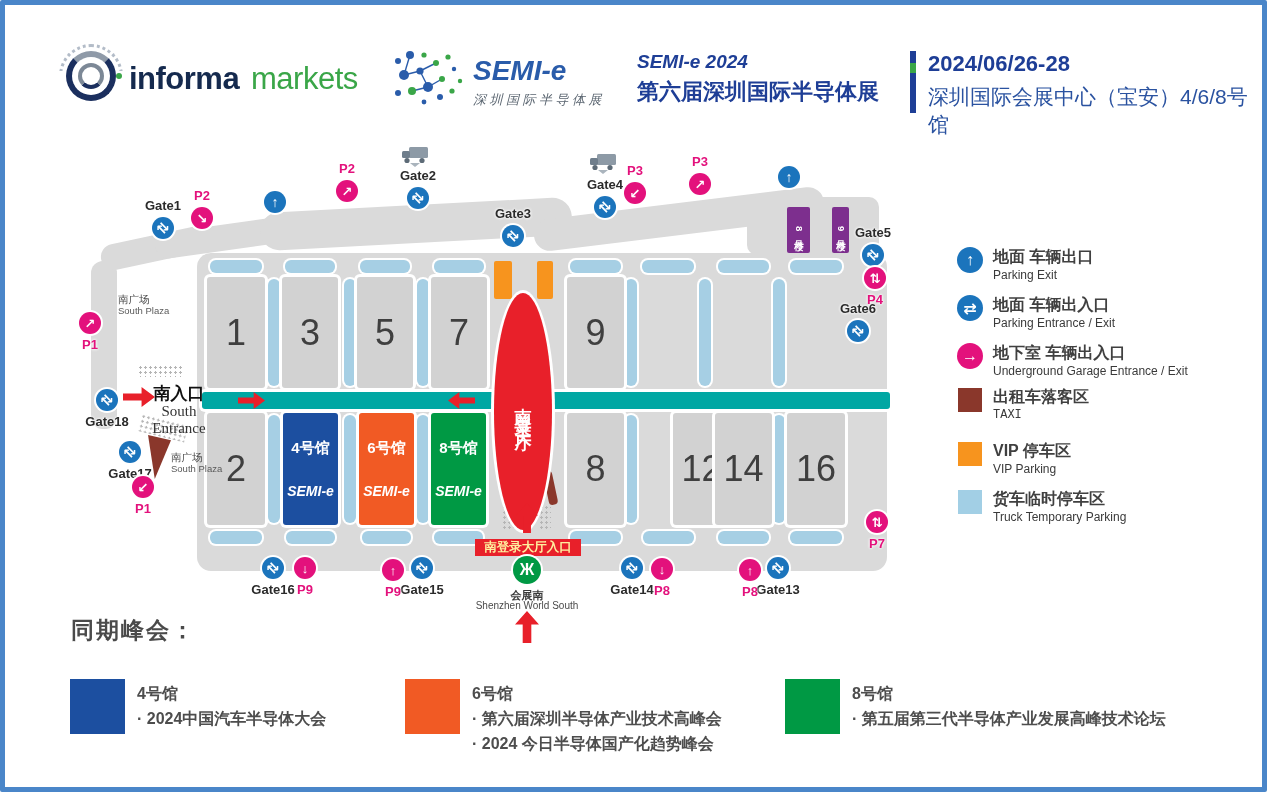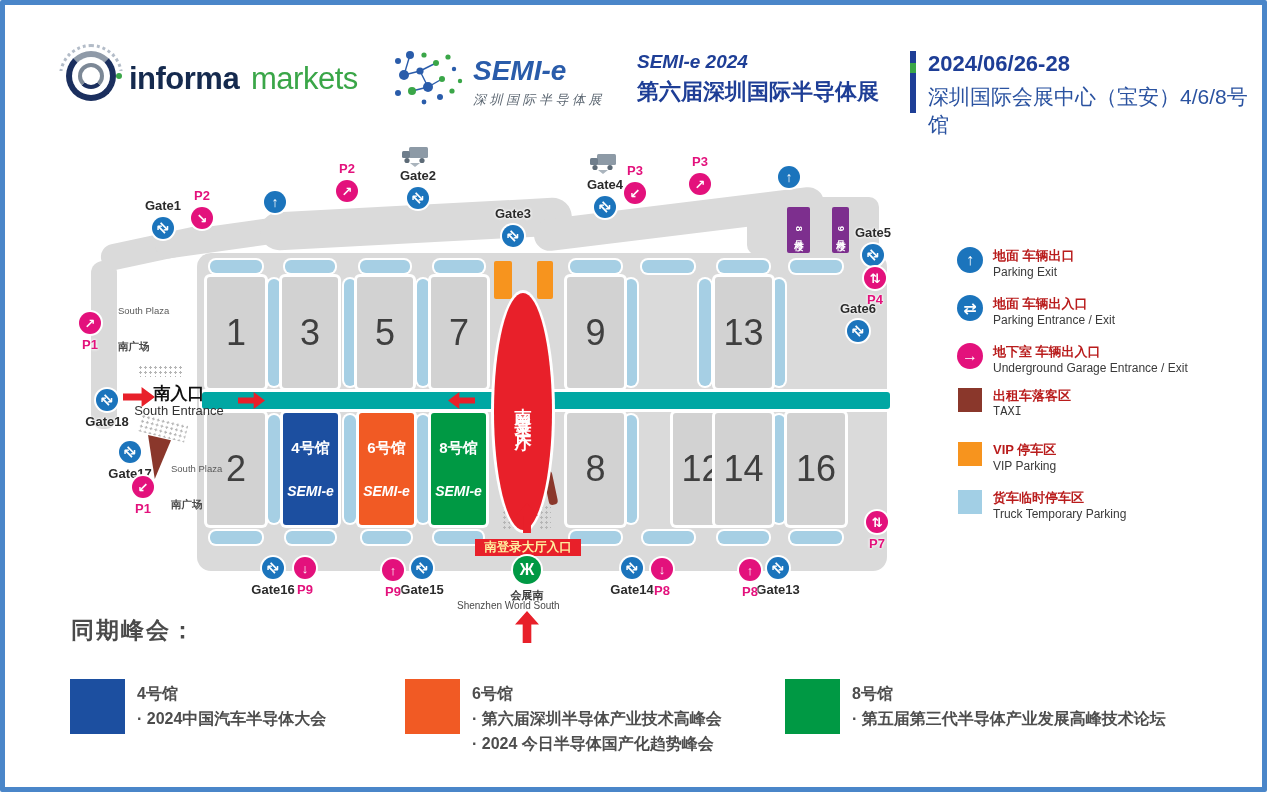--- a/index.html
+++ b/index.html
@@ -44,36 +44,36 @@
   .arrow.right{clip-path:polygon(0 32%,58% 32%,58% 0,100% 50%,58% 100%,58% 68%,0 68%);}
   .arrow.left{clip-path:polygon(100% 32%,42% 32%,42% 0,0 50%,42% 100%,42% 68%,100% 68%);}
   .arrow.up{clip-path:polygon(32% 100%,32% 42%,0 42%,50% 0,100% 42%,68% 42%,68% 100%);}
   .gate-c,.p-c,.exit-c{width:22px;height:22px;border-radius:50%;color:#fff;display:flex;align-items:center;justify-content:center;font-weight:bold;box-shadow:0 0 0 2px #fff;z-index:7;}
   .gate-c{background:#1b74bc;font-size:14px;}
   .gate-c .diag{display:block;transform:rotate(-45deg);}
   .p-c{background:#e3117c;font-size:13px;}
   .exit-c{background:#1b74bc;font-size:14px;}
   .marker-label{font-size:13px;font-weight:bold;color:#2b2b2b;white-space:nowrap;text-align:center;z-index:7;text-shadow:0 0 3px #fff,0 0 3px #fff;}
   .p-label{color:#e3117c;}
-  .plaza-zh{font-size:10.5px;font-weight:bold;color:#4a4a4a;white-space:nowrap;z-index:6;margin-top:47px;}
+  .plaza-zh{font-size:10.5px;font-weight:normal;color:#4a4a4a;white-space:nowrap;z-index:6;}
   .plaza-en{font-size:9.5px;color:#5a5a5a;white-space:nowrap;z-index:6;}
   .se-zh{position:absolute;left:128px;top:377px;width:92px;text-align:center;font-size:17px;font-weight:bold;color:#111;z-index:7;}
-  .se-en{position:absolute;left:128px;top:398px;width:92px;text-align:center;font-size:13px;color:#333;z-index:7;}
+  .se-en{position:absolute;left:128px;top:398px;width:92px;text-align:center;font-size:15px;color:#333;z-index:7;font-family:Liberation Serif, serif;}
   .rh-label{position:absolute;left:470px;top:534px;width:106px;height:17px;background:#e8202a;color:#ffef9e;font-size:12.5px;font-weight:bold;text-align:center;line-height:17px;z-index:7;}
   .metro-c{position:absolute;left:508px;top:551px;width:28px;height:28px;border-radius:50%;background:#009944;color:#fff;font-size:16px;font-weight:bold;display:flex;align-items:center;justify-content:center;box-shadow:0 0 0 2px #fff;z-index:7;}
   .metro-zh{position:absolute;left:452px;top:583px;width:140px;text-align:center;font-size:11px;font-weight:bold;color:#3a3a3a;z-index:7;}
-  .metro-en{position:absolute;left:452px;top:595px;width:140px;text-align:left;font-size:10px;color:#4a4a4a;z-index:7;}
+  .metro-en{position:absolute;left:452px;top:595px;width:140px;text-align:center;font-size:10px;color:#4a4a4a;z-index:7;}
   .truck{z-index:7;}
   
   #legend{position:absolute;left:952px;top:242px;width:300px;z-index:7;}
   .lg-row{position:absolute;left:0;display:flex;align-items:flex-start;}
   .lg-c{width:26px;height:26px;border-radius:50%;color:#fff;font-size:16px;font-weight:bold;display:flex;align-items:center;justify-content:center;flex:0 0 26px;}
   .lg-s{width:24px;height:24px;margin:1px;flex:0 0 24px;}
   .lg-txt{margin-left:10px;}
-  .lg-zh{font-size:13px;font-weight:bold;color:#b91c1c;white-space:nowrap;}
+  .lg-zh{font-size:16px;font-weight:bold;color:#404040;white-space:nowrap;}
   .lg-en{font-size:12px;color:#3a3a3a;white-space:nowrap;}
   
   .summit-heading{position:absolute;left:66px;top:610px;font-size:23px;font-weight:bold;color:#4a4a4a;letter-spacing:2px;z-index:7;}
   .summit-item{position:absolute;top:674px;display:flex;align-items:flex-start;z-index:7;}
   .summit-sq{width:55px;height:55px;flex:0 0 55px;}
   .summit-txt{margin-left:12px;margin-top:2px;}
   .summit-hall{font-size:16px;font-weight:bold;color:#4d4d4d;line-height:25px;}
   .summit-ev{font-size:16px;font-weight:bold;color:#4d4d4d;line-height:25px;white-space:nowrap;}
 </style>
 </head>
@@ -177,23 +177,20 @@
       <div class="strip" style="position: absolute; left: 355px; top: 255px; width: 50px; height: 13px;"></div>
       <div class="hall" style="position: absolute; left: 426px; top: 272px; width: 56px; height: 111px;">
         <span class="hall-num">7</span>
       </div>
       <div class="strip" style="position: absolute; left: 429px; top: 255px; width: 50px; height: 13px;"></div>
       <div class="hall" style="position: absolute; left: 562px; top: 272px; width: 57px; height: 111px;">
         <span class="hall-num">9</span>
       </div>
       <div class="strip" style="position: absolute; left: 565px; top: 255px; width: 51px; height: 13px;"></div>
       <div class="strip" style="position: absolute; left: 637px; top: 255px; width: 52px; height: 13px;"></div>
-      <div class="hall" style="position: absolute; left: 710px; top: 272px; width: 57px; height: 111px;">
-        <span class="hall-num">13</span>
-      </div>
       <div class="strip" style="position: absolute; left: 713px; top: 255px; width: 51px; height: 13px;"></div>
       <div class="strip" style="position: absolute; left: 785px; top: 255px; width: 52px; height: 13px;"></div>
       <div class="hall" style="position: absolute; left: 202px; top: 408px; width: 58px; height: 112px;">
         <span class="hall-num">2</span>
       </div>
       <div class="strip" style="position: absolute; left: 205px; top: 526px; width: 52px; height: 13px;"></div>
       <div class="hall" style="position: absolute; left: 562px; top: 408px; width: 57px; height: 112px;">
         <span class="hall-num">8</span>
       </div>
       <div class="strip" style="position: absolute; left: 565px; top: 526px; width: 51px; height: 13px;"></div>

